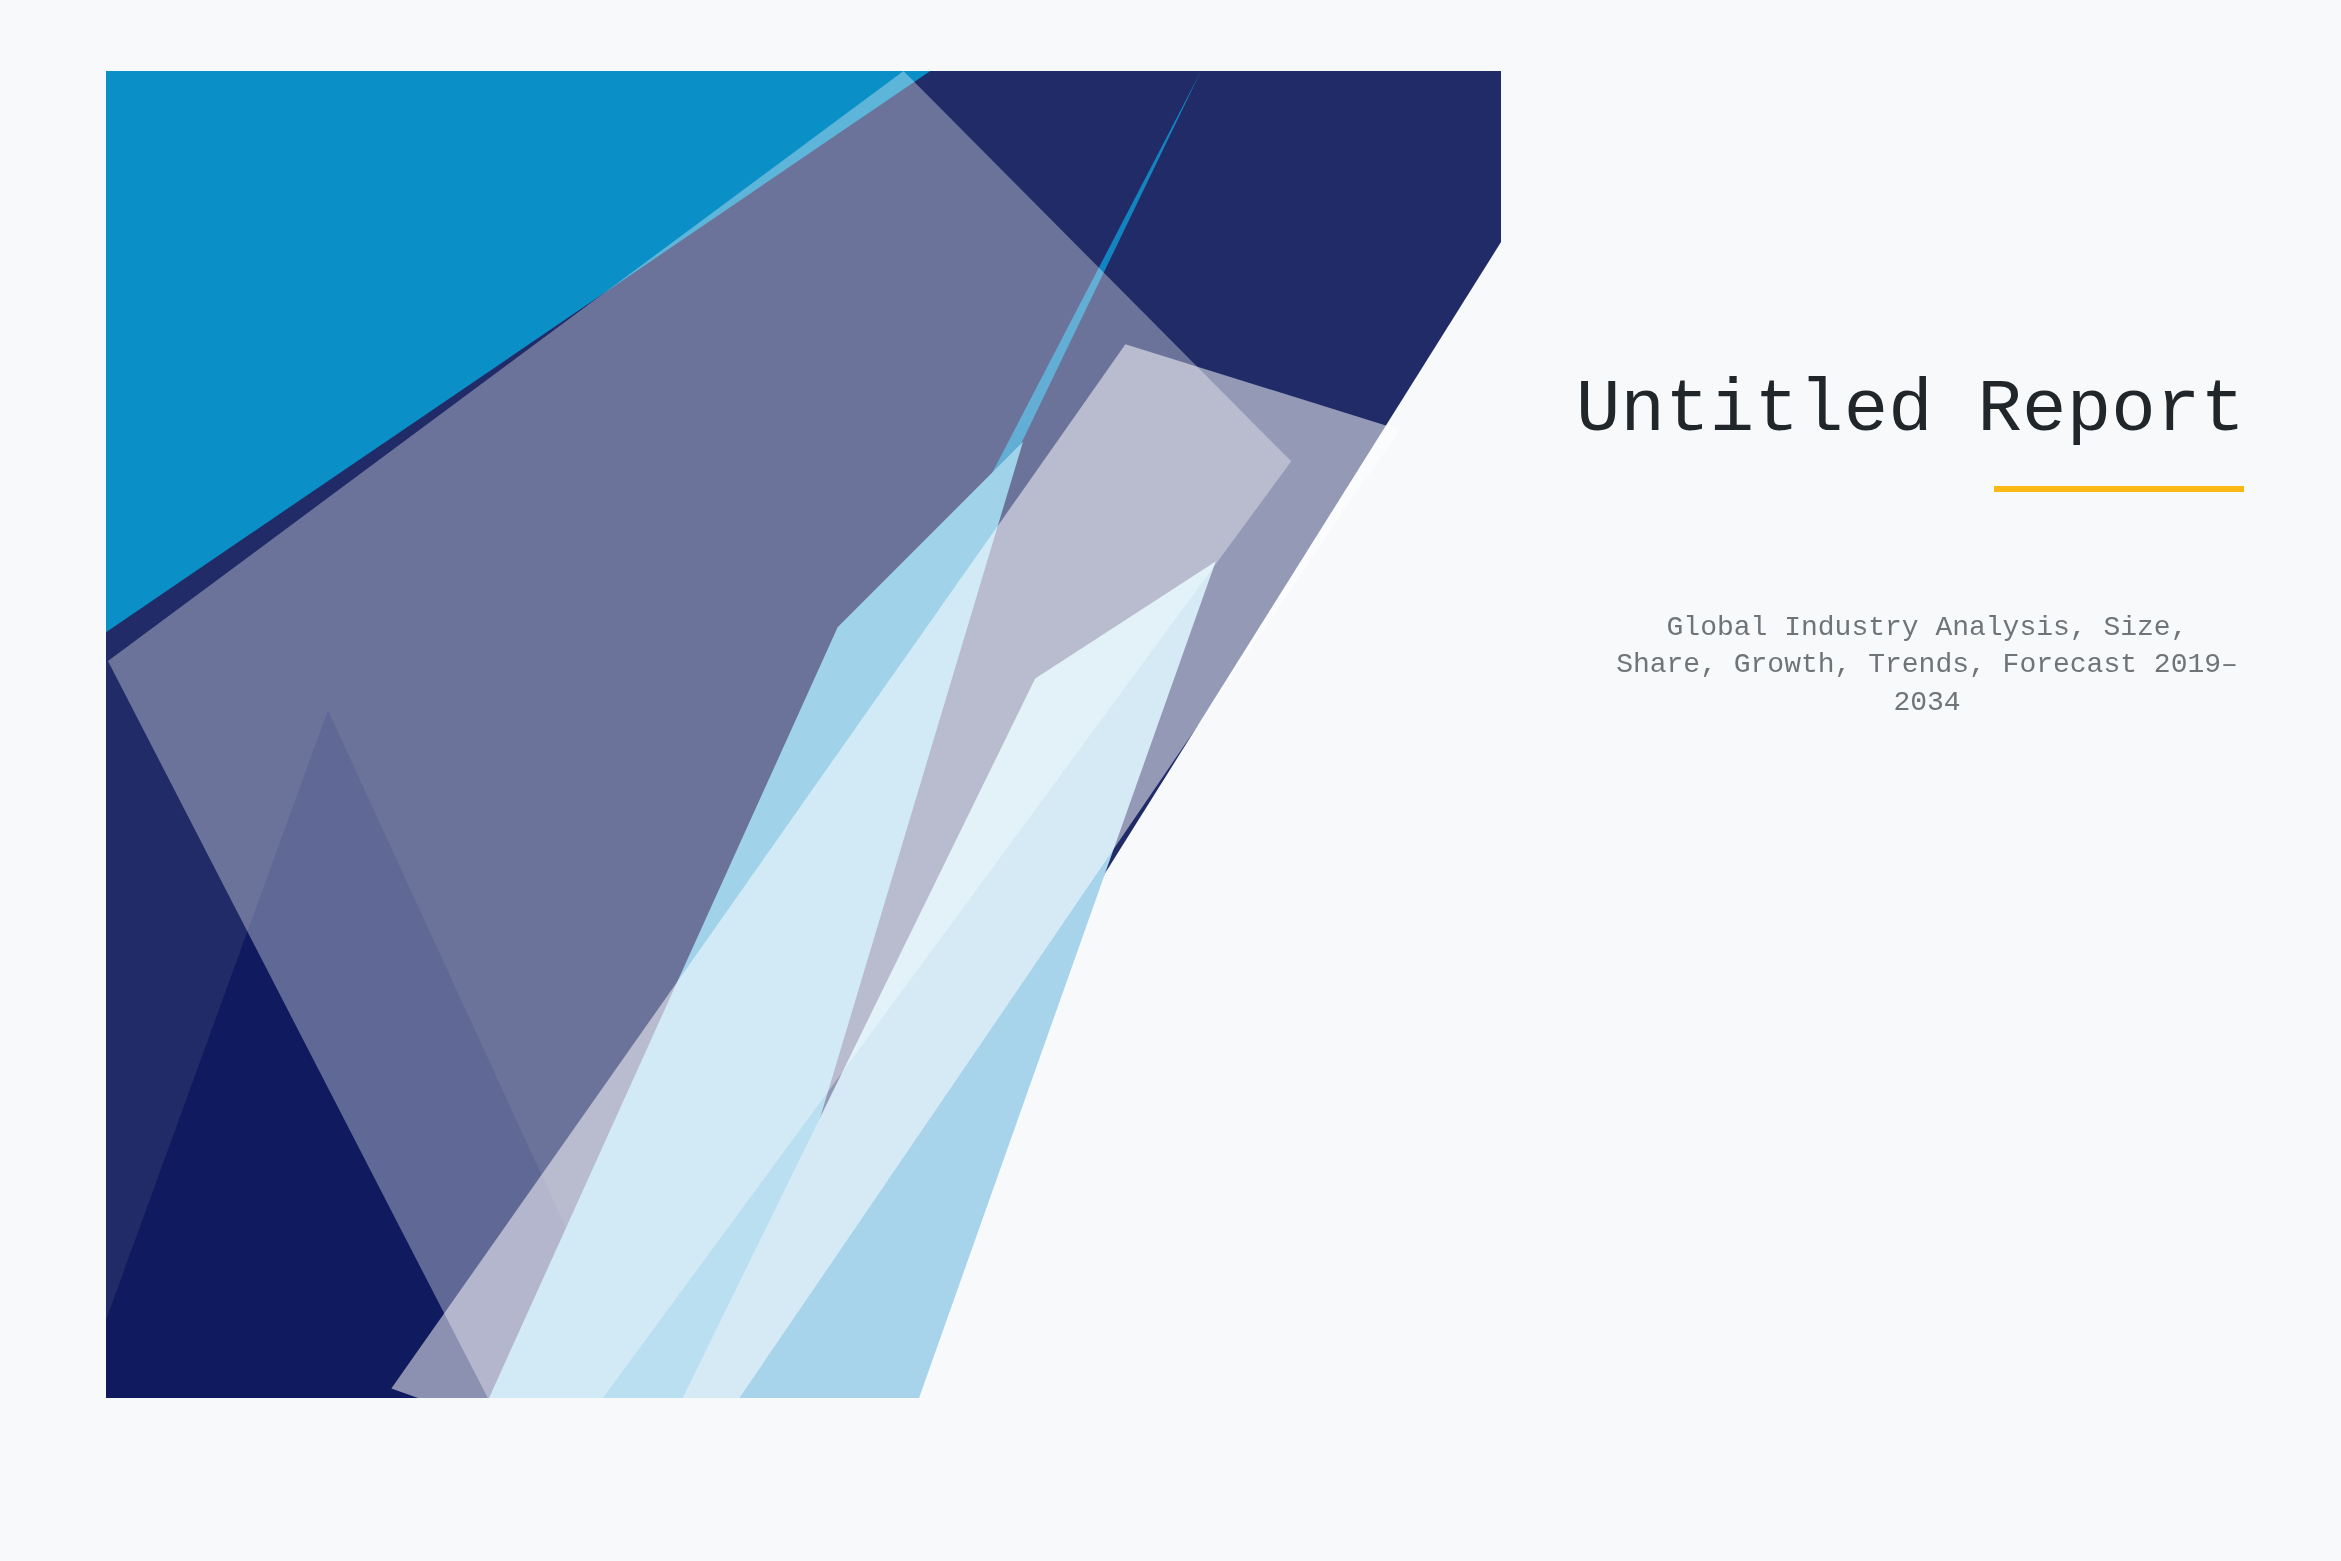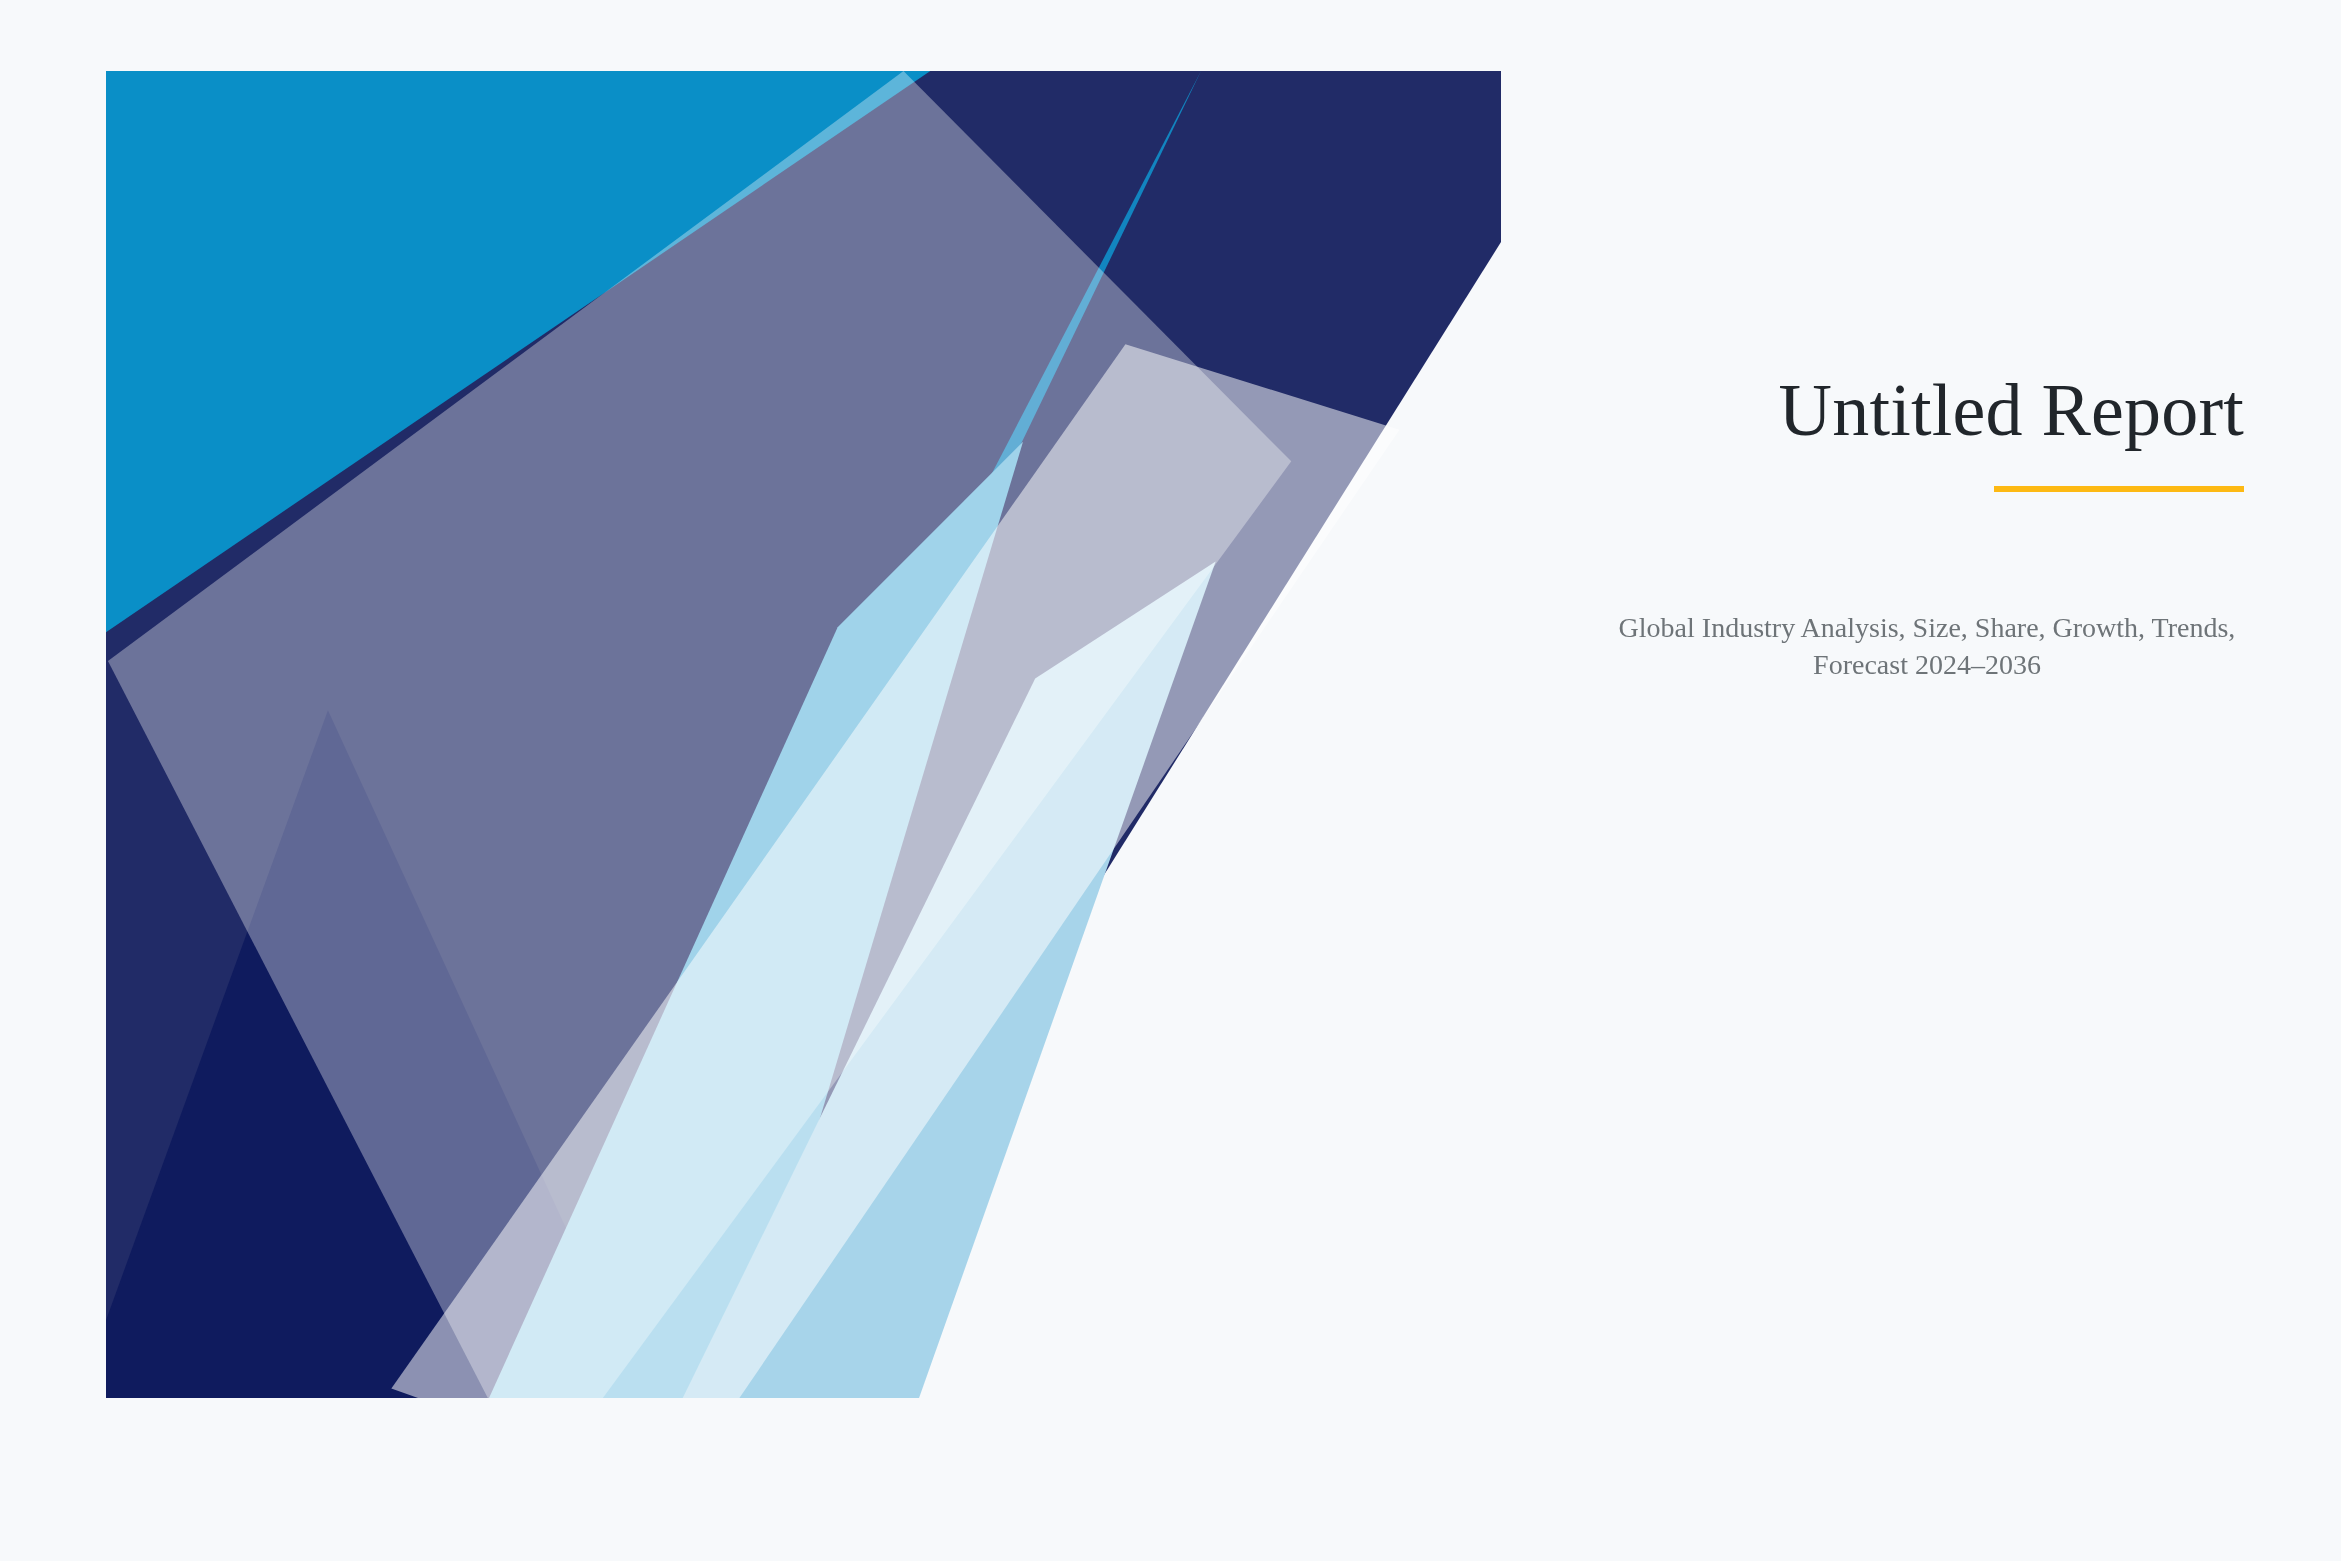--- a/index.html
+++ b/index.html
@@ -6,21 +6,21 @@
     margin: 0;
     padding: 0;
     background: #f7f9fb;
   }
   #page {
     position: relative;
     width: 2342px;
     height: 1398px;
     background: #f7f9fb;
     overflow: hidden;
-    font-family: Liberation Serif, serif;
+    font-family: Liberation Mono, monospace;
   }
 
   
   #artwork {
     position: absolute;
     left: 106px;
     top: 71px;
     width: 1395px;
     height: 1419px;
   }
@@ -94,17 +94,17 @@
       </g>
     </svg>
   </div>
 
   <div id="text-column">
 
     <h1 id="report-title" style="color: rgb(33, 38, 43);">Untitled Report</h1>
 
     <div id="title-rule" style="background: rgb(253, 185, 19);"></div>
 
-    <p id="report-subtitle" style="color: rgb(110, 116, 120);">Global Industry Analysis, Size, Share, Growth, Trends, Forecast 2024–2036</p>
+    <p id="report-subtitle" style="color: rgb(110, 116, 120);">Global Industry Analysis, Size, Share, Growth, Trends, Forecast 2019–2034</p>
   </div>
 
 </div>
 
 
 </body></html>

